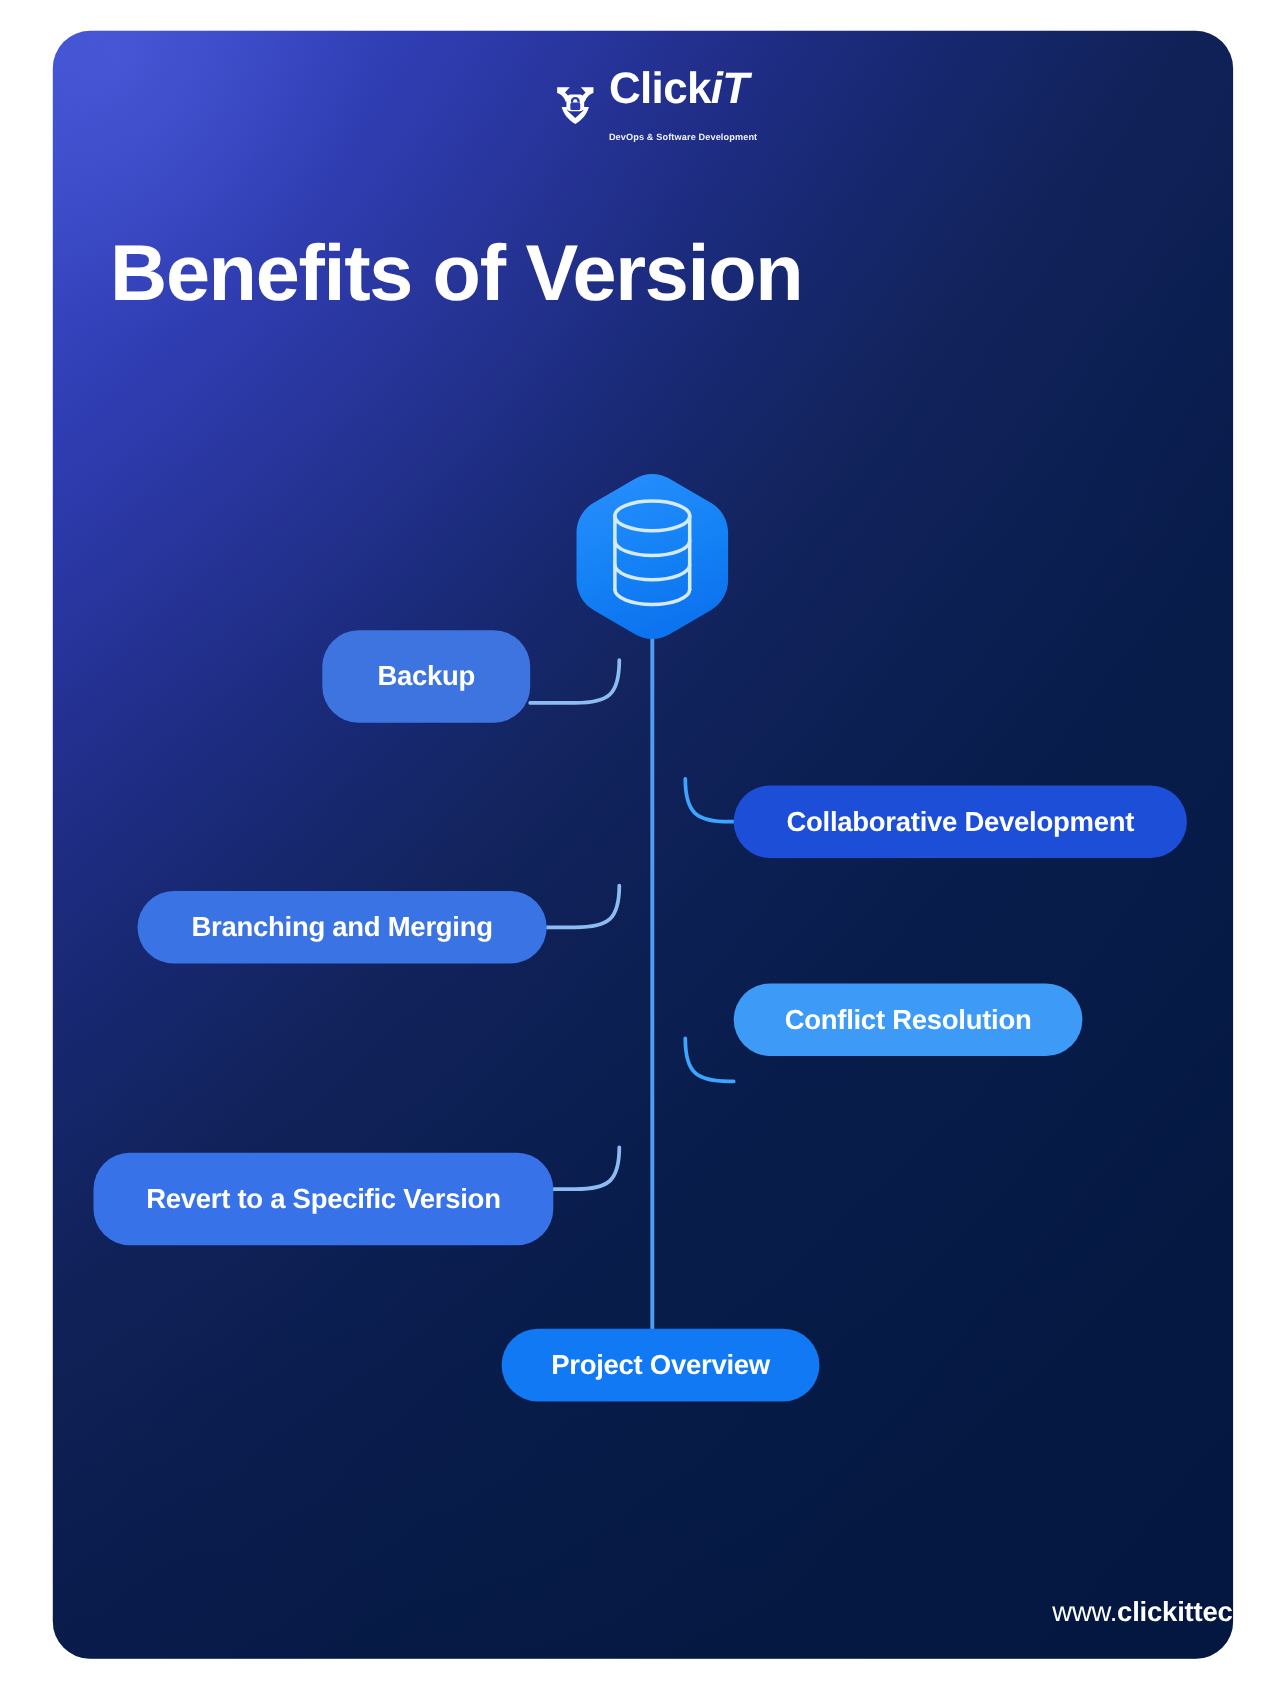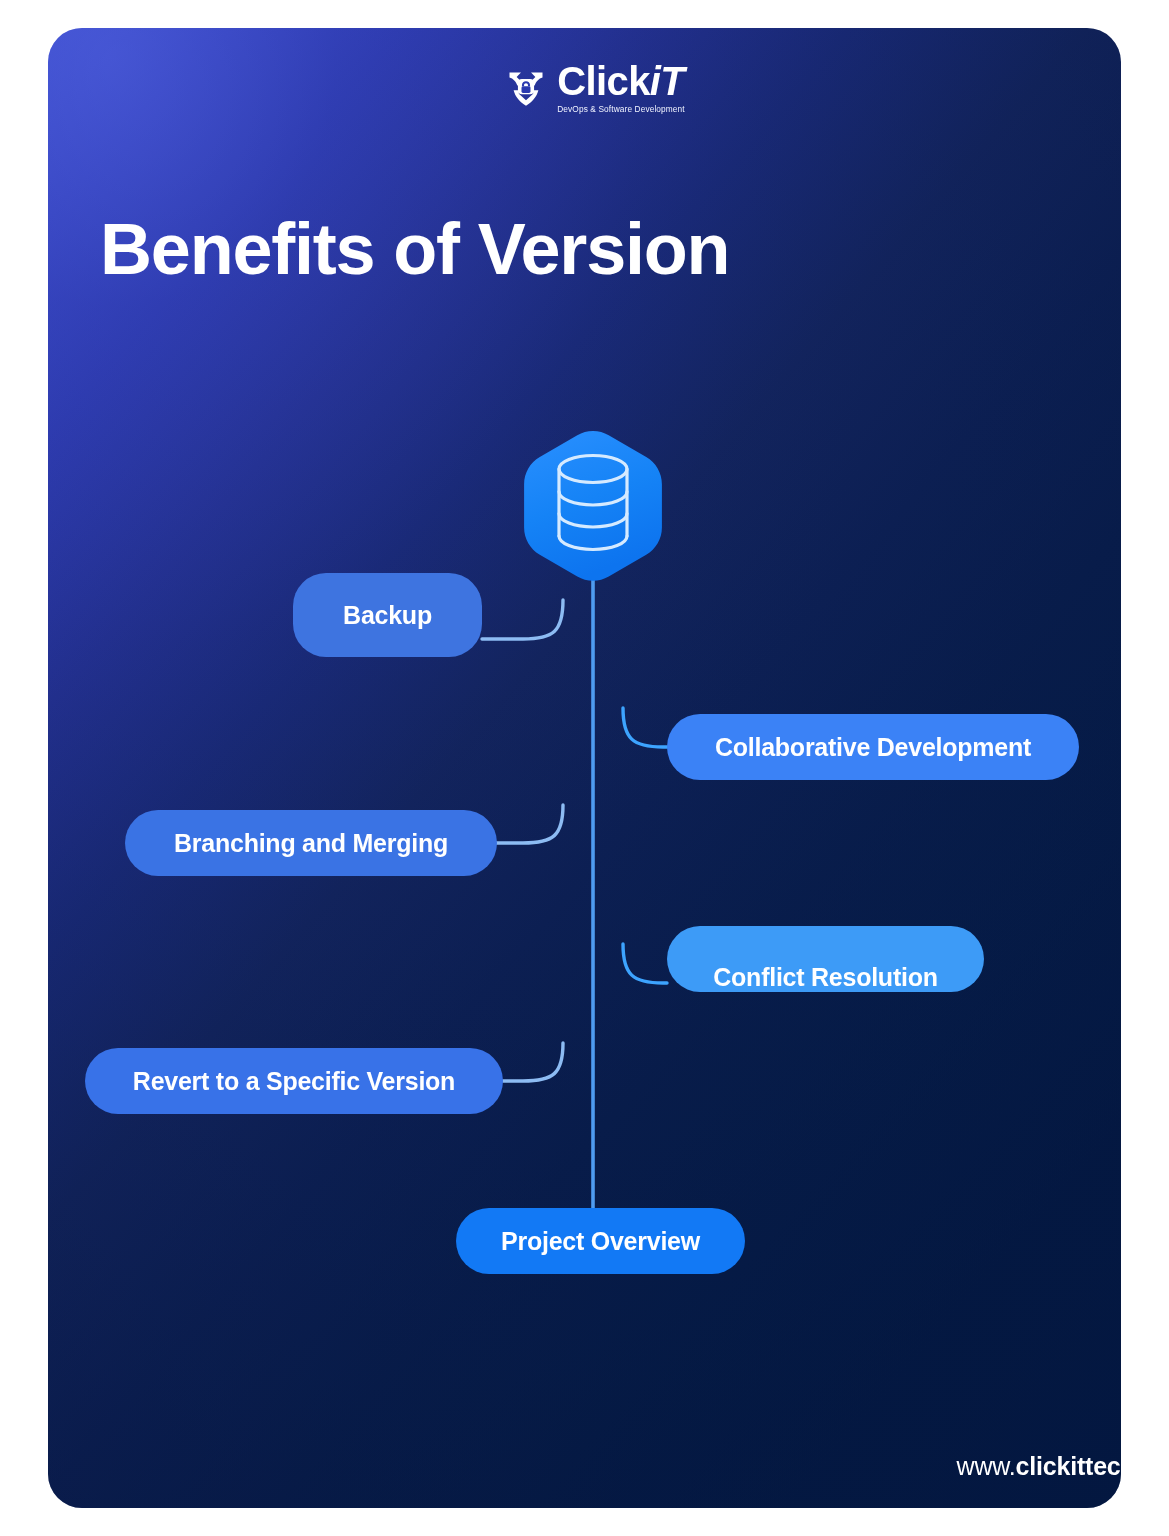--- a/index.html
+++ b/index.html
@@ -97,23 +97,23 @@
     letter-spacing: -0.6px;
     line-height: 0.98;
   }
   .logo-name .it {
     font-style: italic;
     font-weight: 700;
   }
   .logo-tag {
     color: #f0f3ff;
     font-size: 8.3px;
-    font-weight: 400;
+    font-weight: 700;
     letter-spacing: 0.12px;
-    margin-top: 4px;
+    margin-top: 19px;
     white-space: nowrap;
   }
 
   
   #title {
     position: absolute;
     left: 0;
     top: 160px;
     width: 100%;
     color: #ffffff;
@@ -153,38 +153,37 @@
   .pill.p-backup {
     left: 293px; top: 573px;
     width: 189px; height: 84px;
     border-radius: 33px;
     background: #3e74e0;
   }
   .pill.p-collab {
     left: 667px; top: 714px;
     width: 412px; height: 66px;
     border-radius: 33px;
-    background: #3b82f6;
+    background: #1d4ed8;
   }
   .pill.p-branch {
     left: 125px; top: 810px;
     width: 372px; height: 66px;
     border-radius: 33px;
     background: #3a73e4;
   }
   .pill.p-conflict {
-    left: 667px; top: 926px;
+    left: 667px; top: 894px;
     width: 317px; height: 66px;
     border-radius: 33px;
     background: #3d9bf7;
-    align-items: flex-end;
   }
   .pill.p-revert {
     left: 85px; top: 1048px;
-    width: 418px; height: 66px;
+    width: 418px; height: 84px;
     border-radius: 33px;
     background: #3872e8;
   }
   .pill.p-project {
     left: 456px; top: 1208px;
     width: 289px; height: 66px;
     border-radius: 33px;
     background: #1279f5;
   }
 

